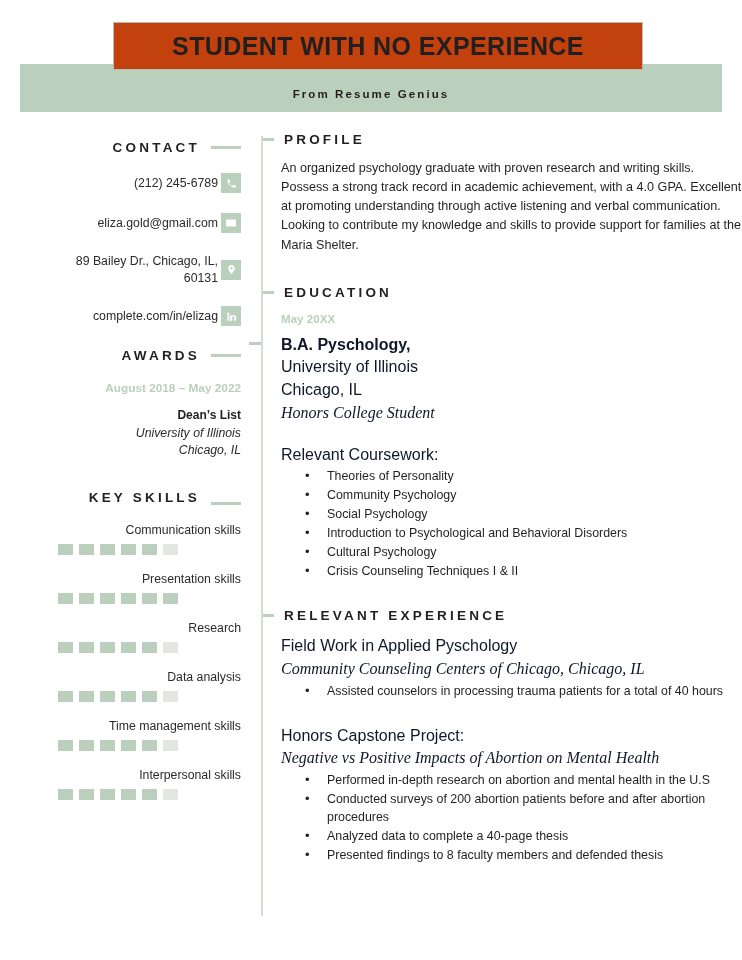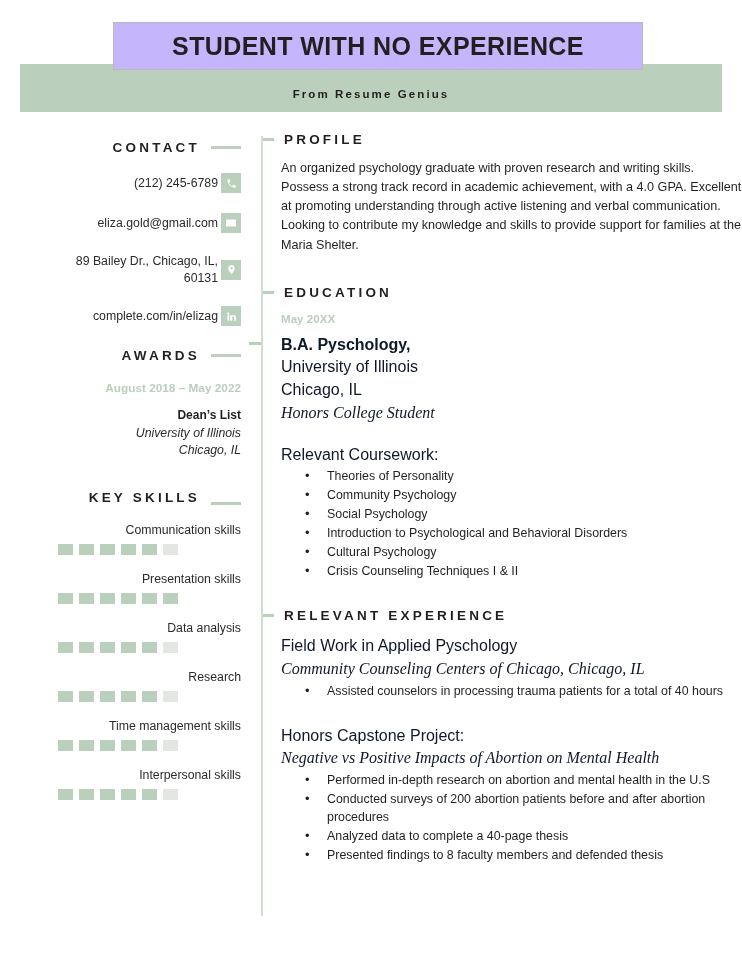--- a/index.html
+++ b/index.html
@@ -28,21 +28,21 @@
     top: 64px;
     height: 48px;
     background: #bacfbc;
   }
   .title-box {
     position: absolute;
     left: 113px;
     top: 22px;
     width: 530px;
     height: 48px;
-    background: #c4b5fd;
+    background: #c2410c;
     border: 1px solid #b9b9b9;
     box-sizing: border-box;
     display: flex;
     align-items: center;
     justify-content: center;
   }
   .title-box .name {
     font-size: 25px;
     font-weight: bold;
     letter-spacing: 0.4px;
@@ -334,32 +334,32 @@
           <div class="bars">
             <span class="seg on"></span>
             <span class="seg on"></span>
             <span class="seg on"></span>
             <span class="seg on"></span>
             <span class="seg on"></span>
             <span class="seg on"></span>
           </div>
         </div>
         <div class="skill">
+          <div class="skill-label">Research</div>
+          <div class="bars">
+            <span class="seg on"></span>
+            <span class="seg on"></span>
+            <span class="seg on"></span>
+            <span class="seg on"></span>
+            <span class="seg on"></span>
+            <span class="seg"></span>
+          </div>
+        </div>
+        <div class="skill">
           <div class="skill-label">Data analysis</div>
-          <div class="bars">
-            <span class="seg on"></span>
-            <span class="seg on"></span>
-            <span class="seg on"></span>
-            <span class="seg on"></span>
-            <span class="seg on"></span>
-            <span class="seg"></span>
-          </div>
-        </div>
-        <div class="skill">
-          <div class="skill-label">Research</div>
           <div class="bars">
             <span class="seg on"></span>
             <span class="seg on"></span>
             <span class="seg on"></span>
             <span class="seg on"></span>
             <span class="seg on"></span>
             <span class="seg"></span>
           </div>
         </div>
         <div class="skill">

